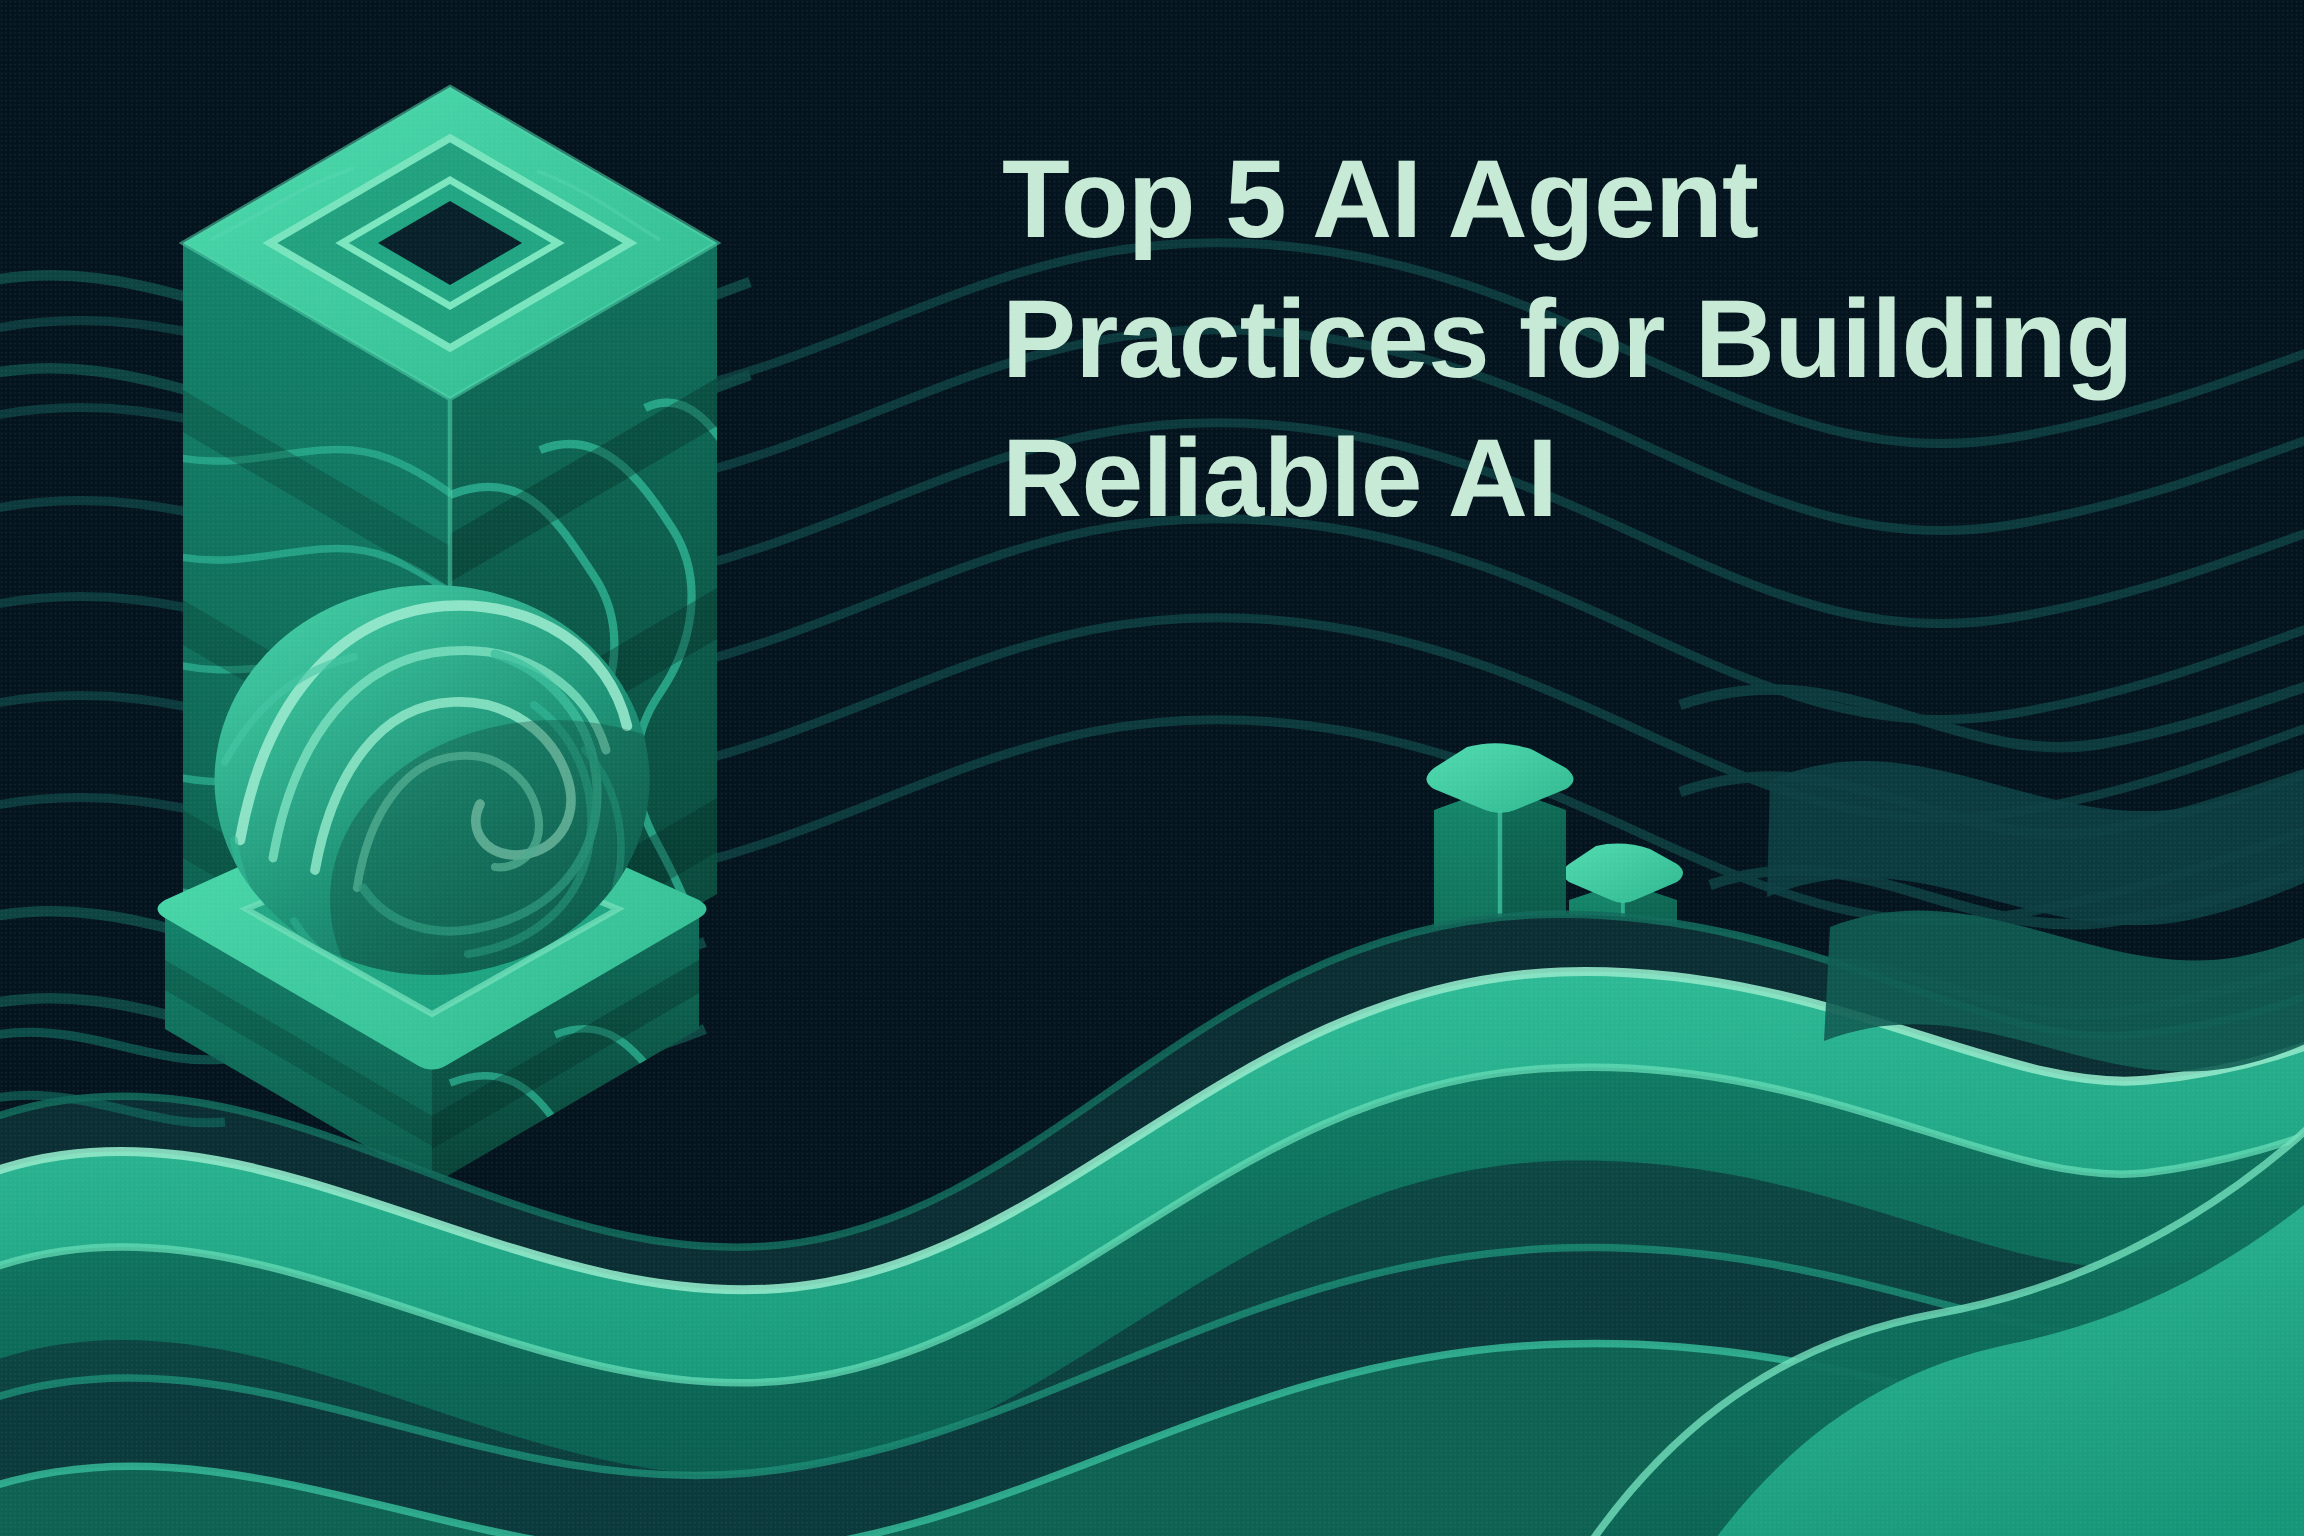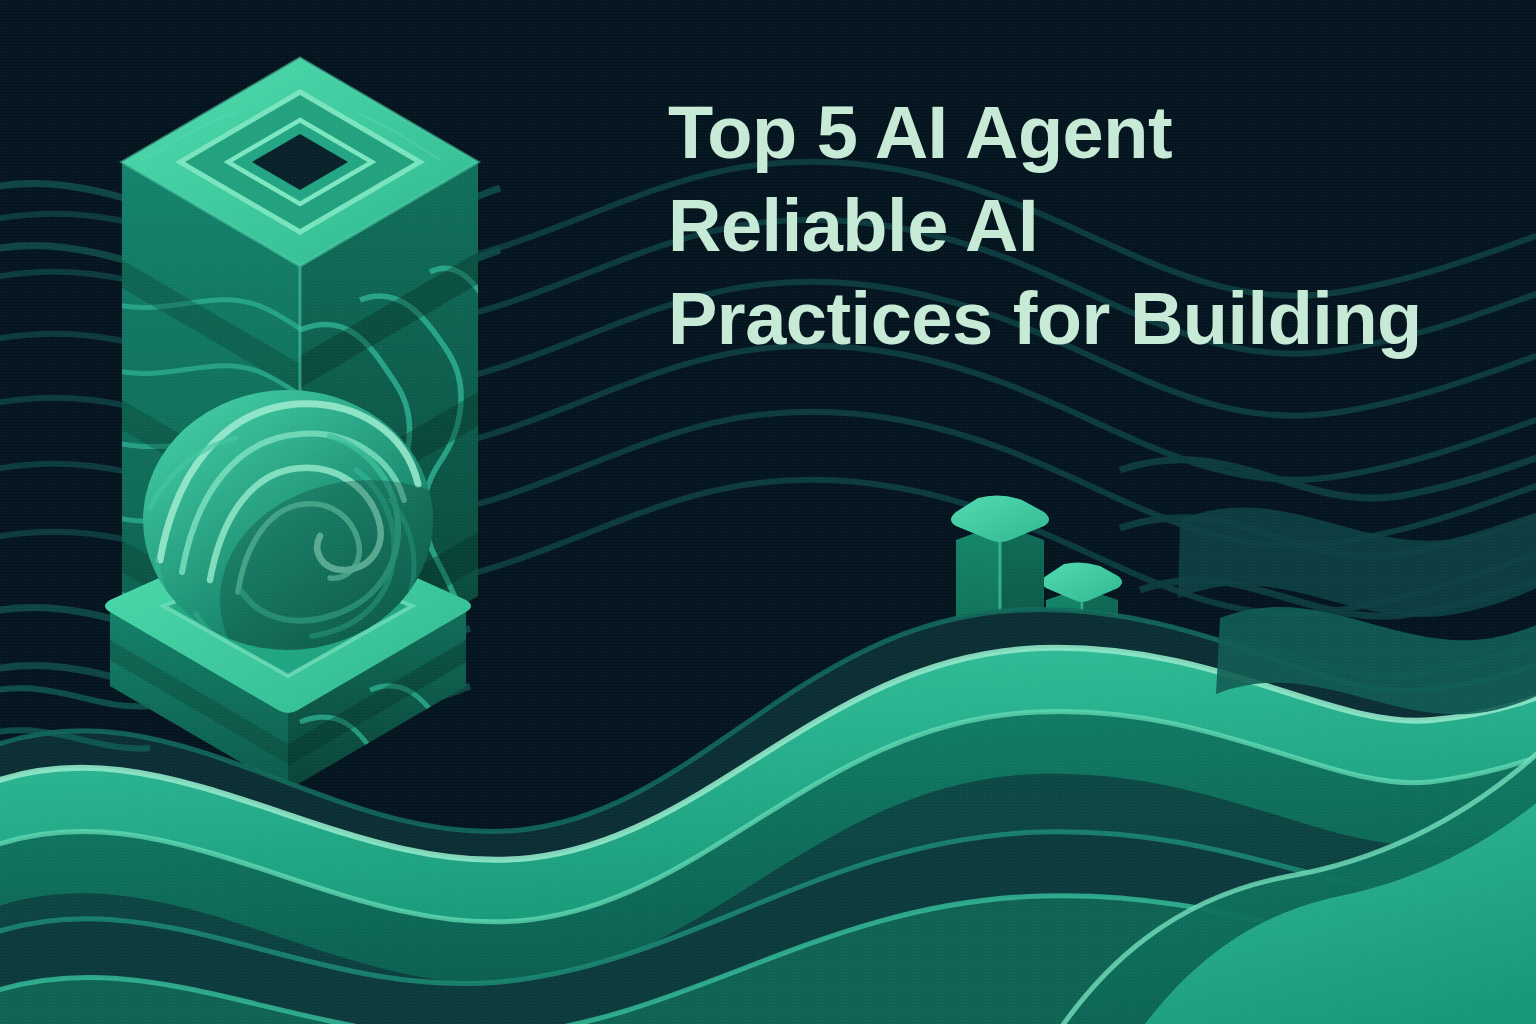--- a/index.html
+++ b/index.html
@@ -294,17 +294,17 @@
         <path d="M-40,742 C 40,710 90,754 150,748"></path>
       </g>
 
     </g>
   </svg>
 
   <div class="grain"></div>
 
   <div id="title-block">
     <div class="title-line">Top 5 AI Agent</div>
+    <div class="title-line">Practices for Building</div>
     <div class="title-line">Reliable AI</div>
-    <div class="title-line">Practices for Building</div>
   </div>
 
 </div>
 
 </body></html>

